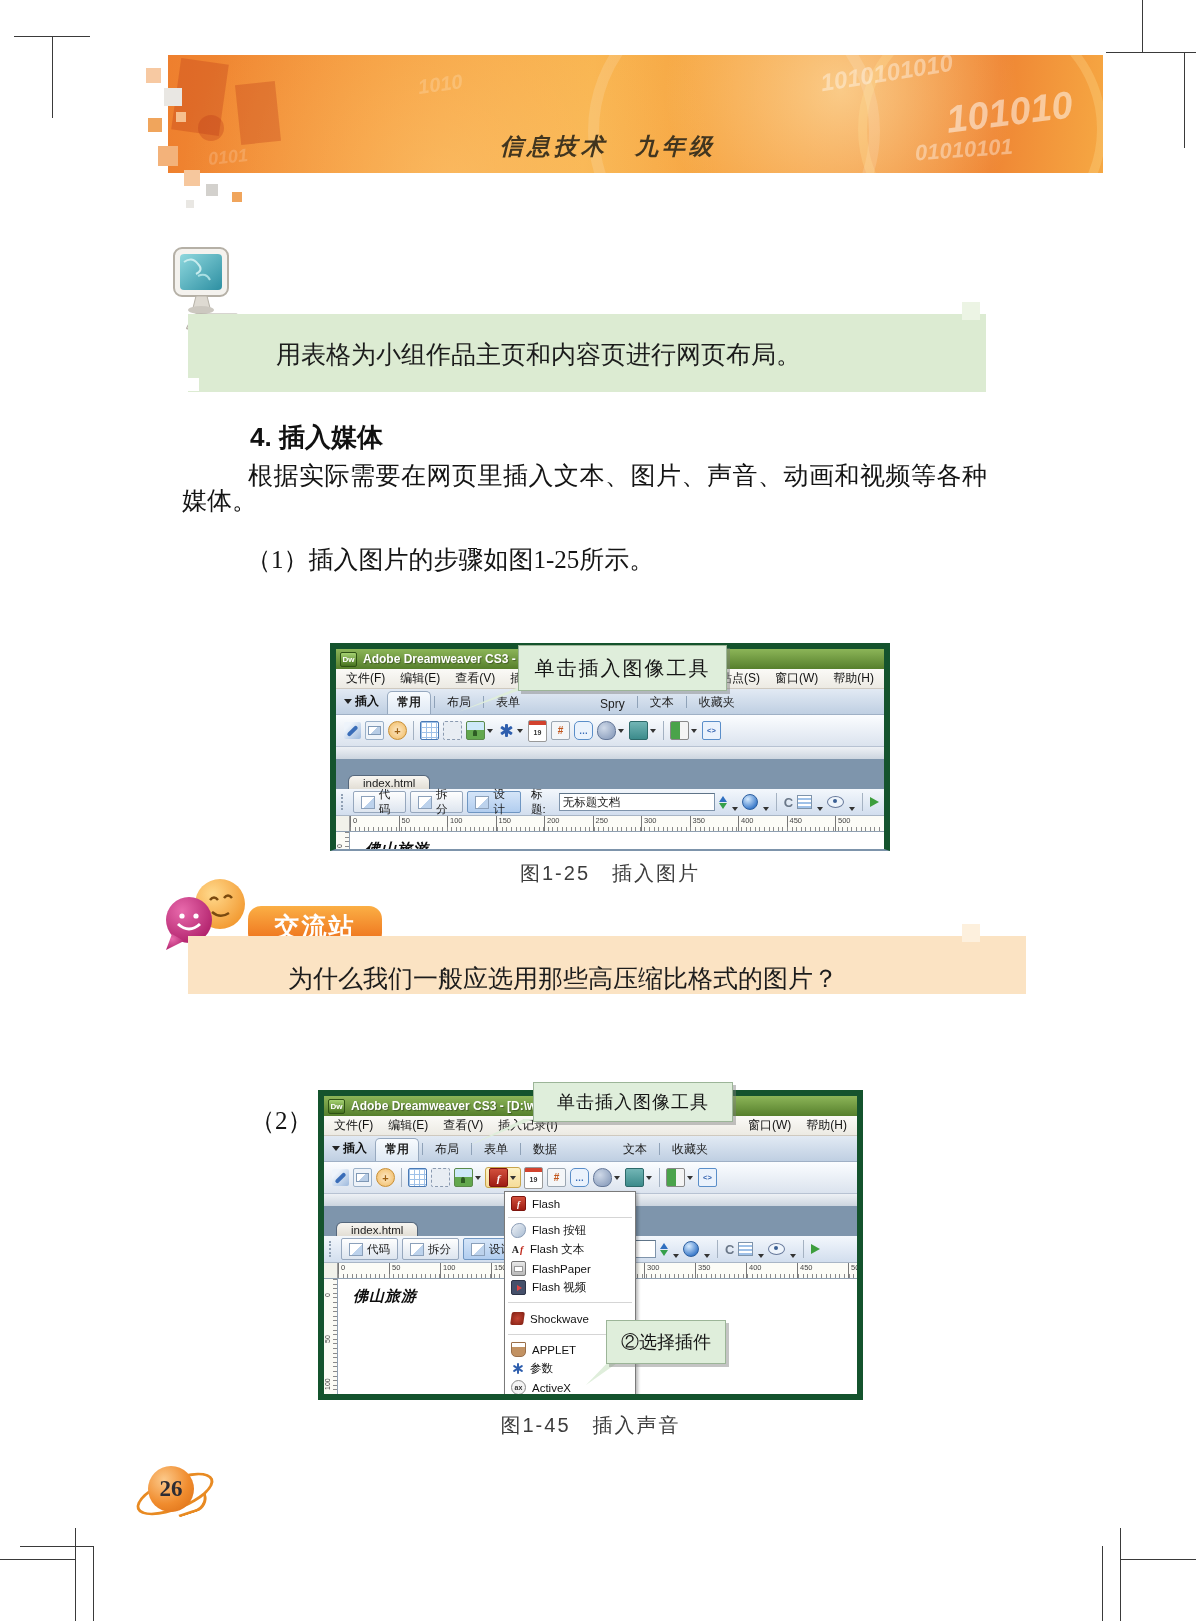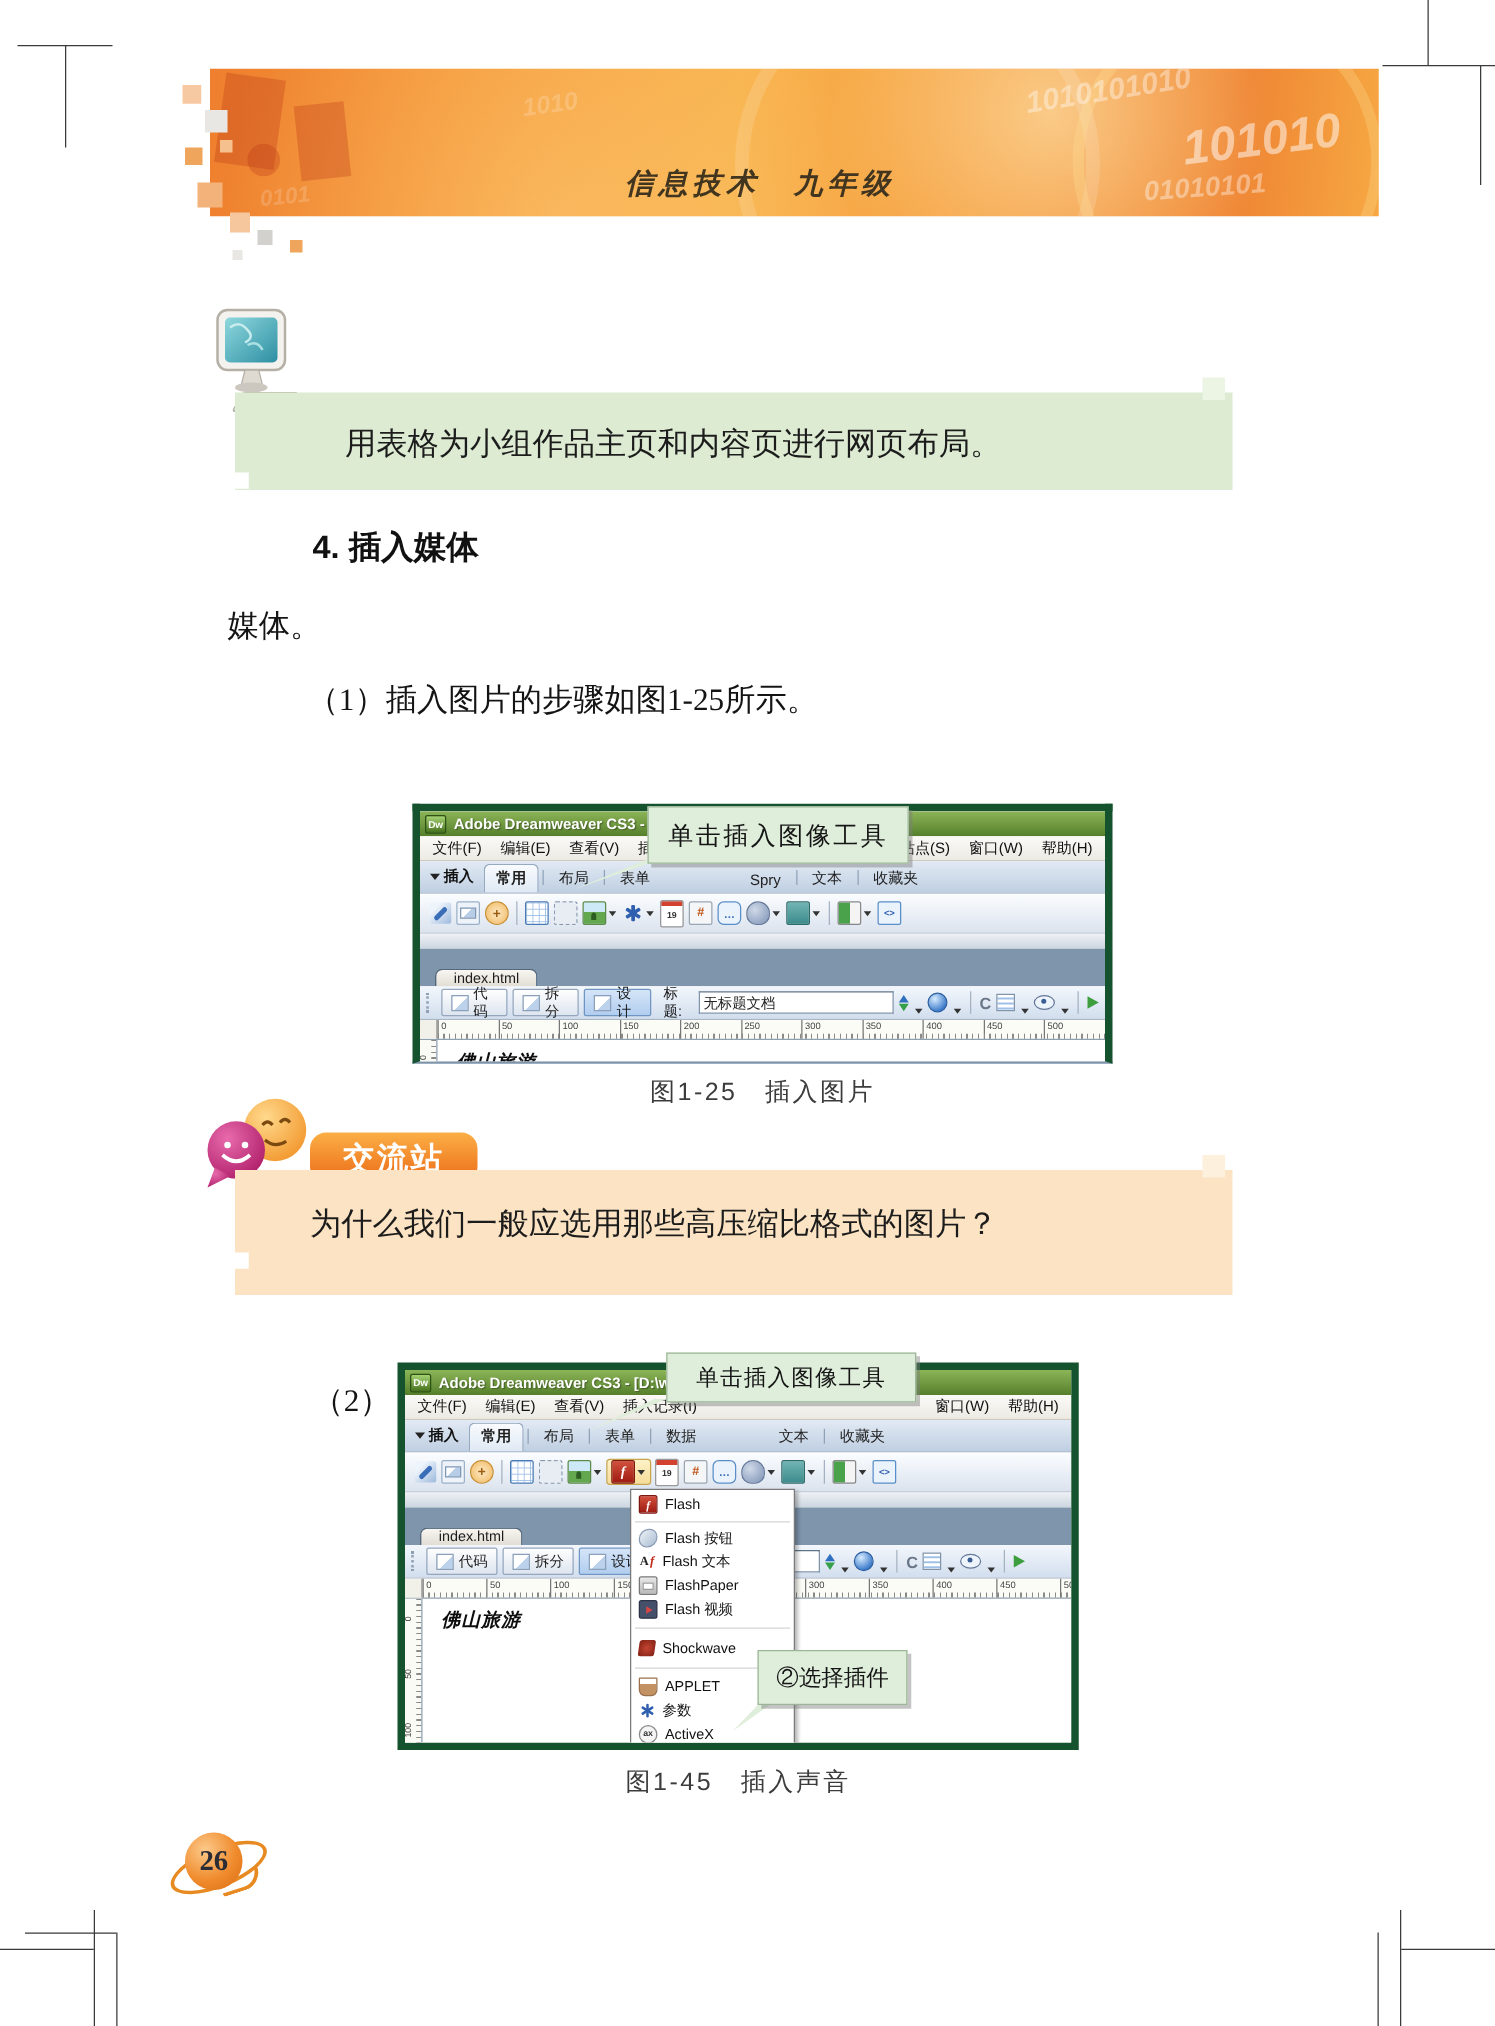--- a/index.html
+++ b/index.html
@@ -25,21 +25,21 @@
   .mod-badge{position:absolute;display:flex;align-items:center;justify-content:center;
     color:#fff;font-weight:bold;font-size:25px;letter-spacing:2px;}
   #practice-badge{left:226px;top:286px;width:128px;height:38px;border-radius:12px;
     background:linear-gradient(#6cc45e,#2f9f3c);margin-top:35px;}
   #exchange-badge{left:248px;top:906px;width:134px;height:40px;border-radius:13px;
     background:linear-gradient(#fbaf45,#ec6a17);}
   .mod-box{position:absolute;left:188px;width:798px;font-family:"Liberation Serif","DejaVu Serif",serif;
     color:#1c1c1c;font-size:25px;}
   #practice-box{top:314px;height:78px;background:#dcebd2;}
   #practice-box .mod-text{margin:24px 0 0 88px;}
-  #exchange-box{top:936px;height:100px;background:#fbe3c3;}
+  #exchange-box{top:936px;height:58px;background:#fbe3c3;padding-left:40px;}
   #exchange-box .mod-text{margin:26px 0 0 60px;}
   .deco-sq{position:absolute;}
 
   
   .btext{position:absolute;font-family:"Liberation Serif","DejaVu Serif",serif;color:#141414;font-size:25px;}
   #heading{left:250px;top:420px;font-family:"Liberation Sans","DejaVu Sans",sans-serif;font-weight:bold;font-size:26px;color:#111;}
   #para1a{left:248px;top:459px;letter-spacing:.5px;}
   #para1b{left:182px;top:484px;text-align:right;}
   #para2{left:246px;top:543px;}
   #para3{left:250px;top:1104px;}
@@ -237,20 +237,21 @@
     </g>
   </svg>
   <div class="mod-badge" id="practice-badge">实战场</div>
   <div class="mod-box" id="practice-box">
     <div class="mod-text">用表格为小组作品主页和内容页进行网页布局。</div>
   </div>
   <div class="deco-sq" style="left:962px;top:302px;width:18px;height:18px;background:#ecf4e4"></div>
   <div class="deco-sq" style="left:186px;top:378px;width:13px;height:13px;background:#ffffff"></div>
 
   <div class="btext" id="heading">4. 插入媒体</div>
+  <div class="btext" id="para1a">根据实际需要在网页里插入文本、图片、声音、动画和视频等各种</div>
   <div class="btext" id="para1b">媒体。</div>
   <div class="btext" id="para2">（1）插入图片的步骤如图1-25所示。</div>
 
   <div class="dw s1" style="left:330px;top:643px;width:560px;height:208px;border-bottom:2px solid #7d94ab">
     <div class="dw-title">
       <span class="dw-logo">Dw</span>
       <span class="dw-title-text">Adobe Dreamweaver CS3 -</span>
     </div>
     <div class="dw-menu">
       <span>文件(F)</span>

